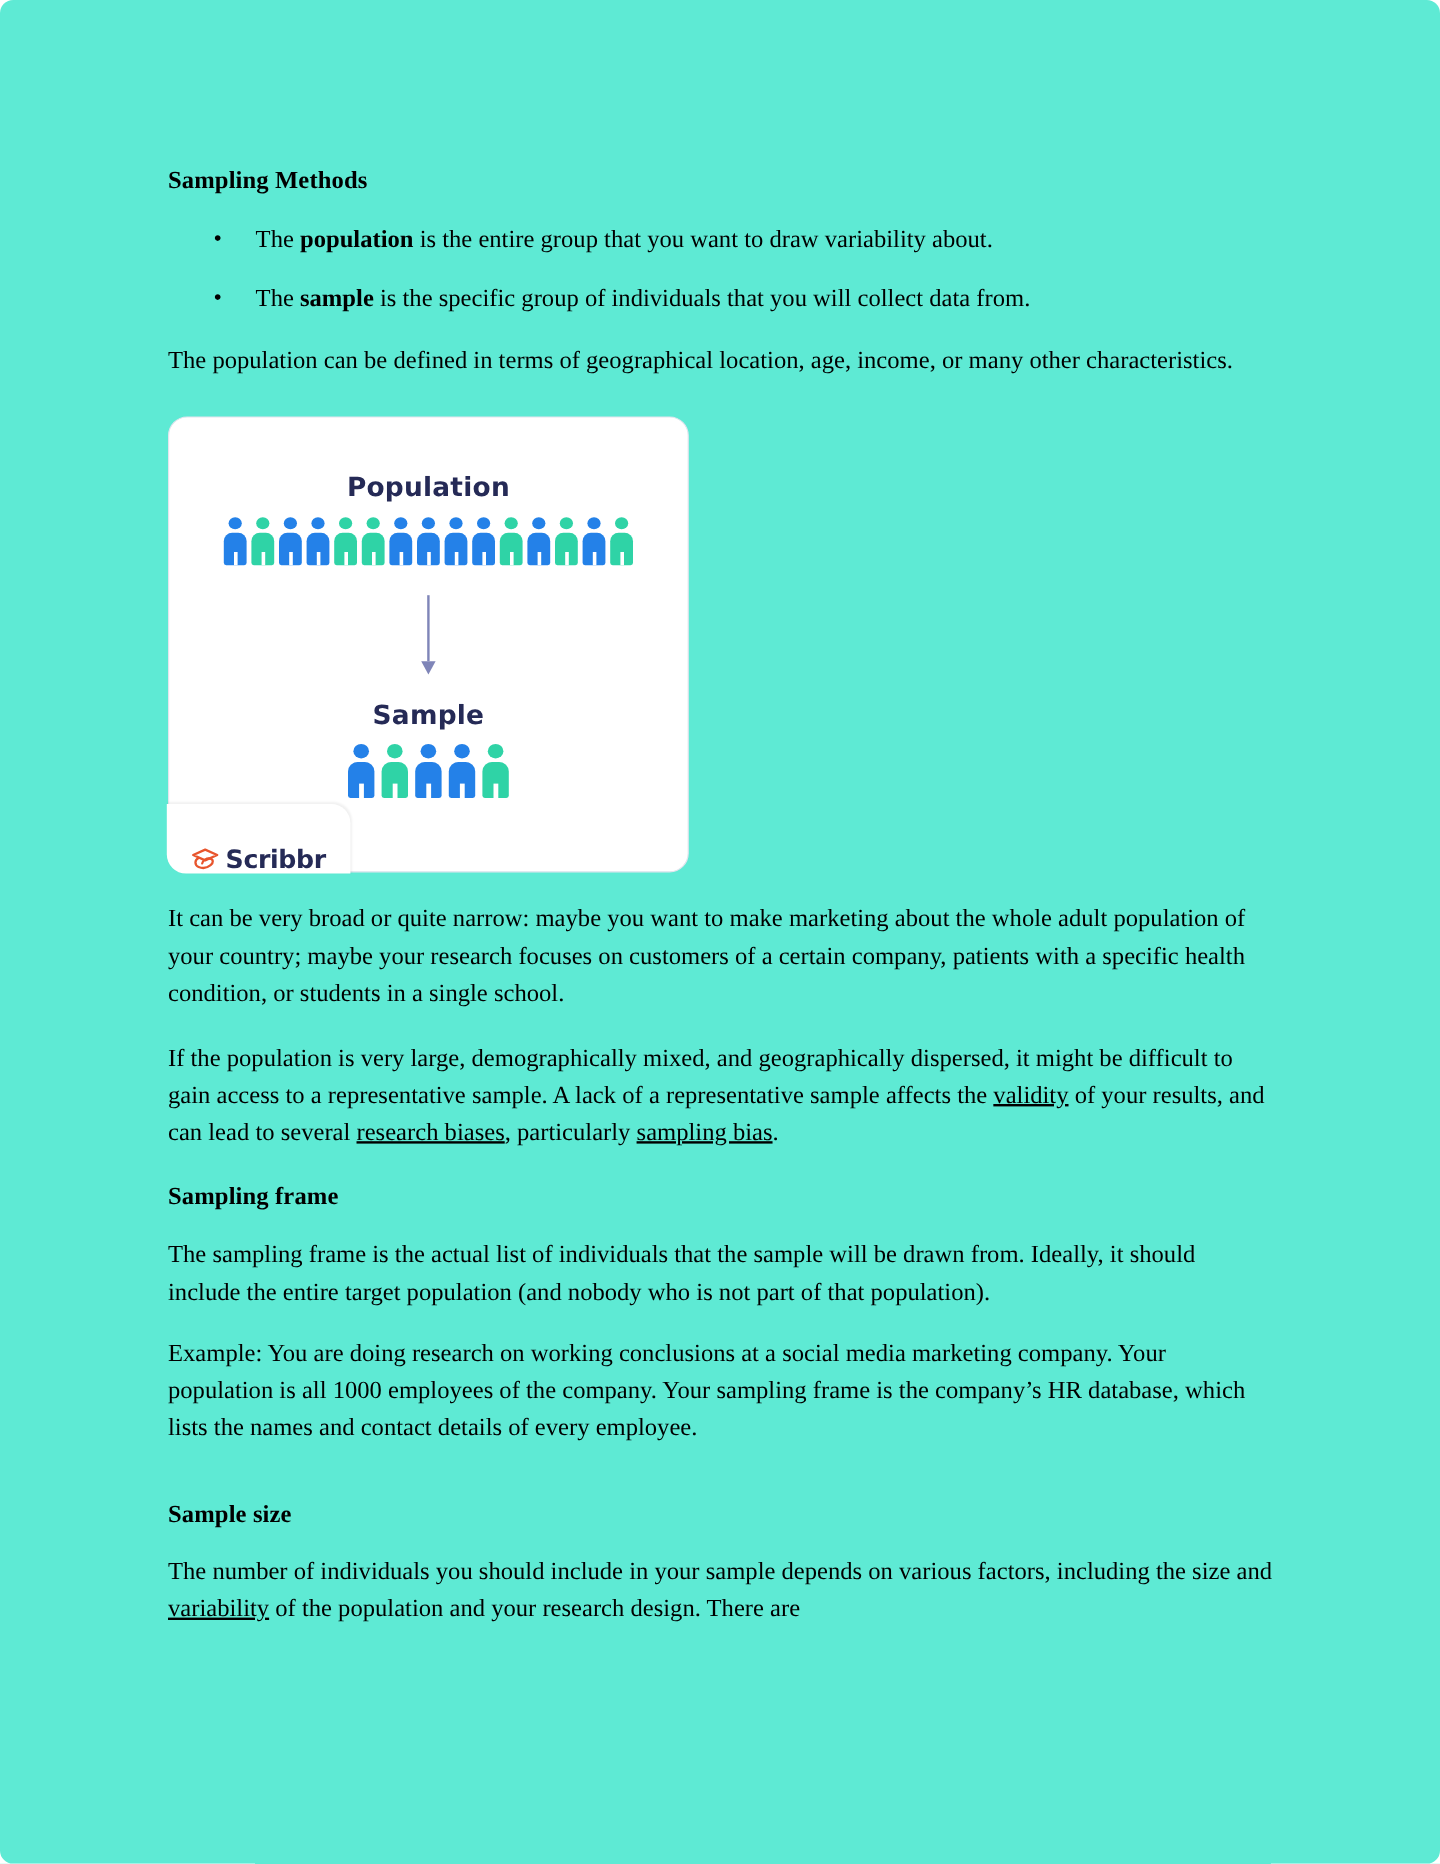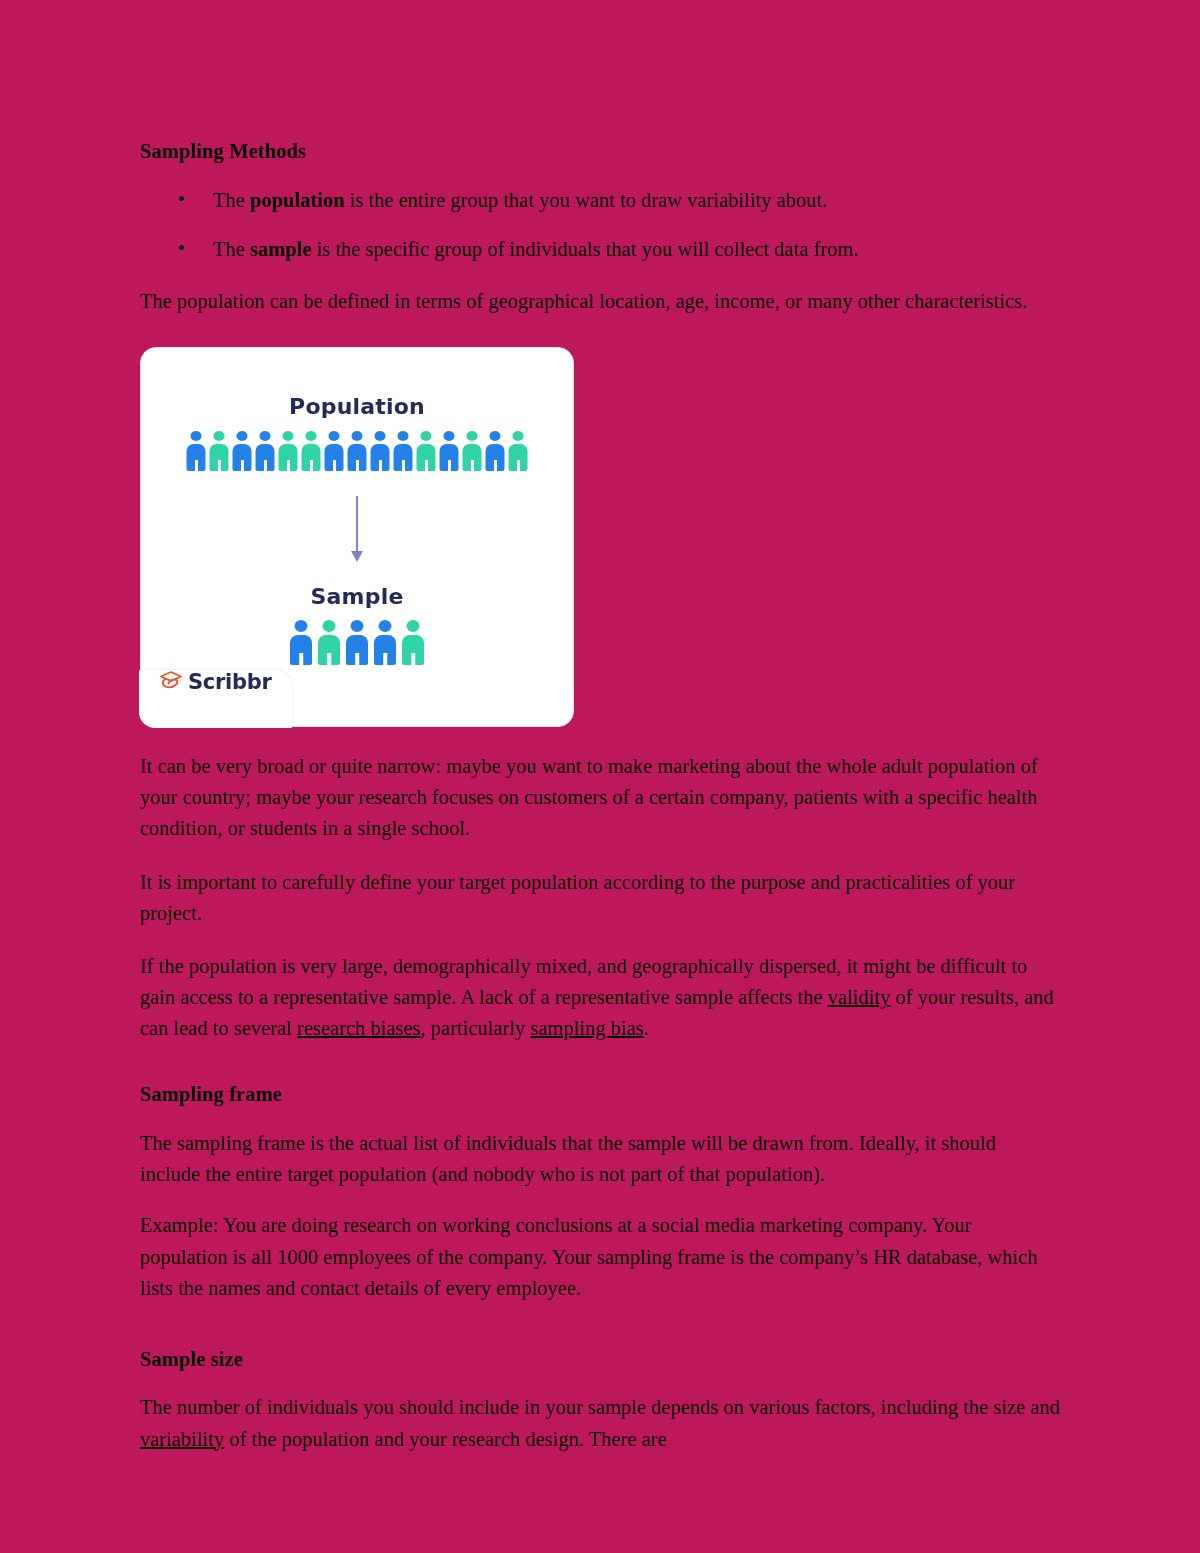--- a/index.html
+++ b/index.html
@@ -16,21 +16,22 @@
     color: #000000;
     overflow: hidden;
   }
 
   .page {
     position: absolute;
     left: 0;
     top: 0;
     width: 1200px;
     height: 1553px;
-    background: #be185d;
+    background: #5eead4;
+    border-radius: 11px;
   }
 
   .content {
     position: absolute;
     left: 140px;
     top: 138px;
     width: 925px;
   }
 
   h1.doc-heading,
@@ -214,21 +215,21 @@
   .logo-tab {
     position: absolute;
     left: -2px;
     bottom: -2px;
     width: 153px;
     height: 58px;
     background: #ffffff;
     border-bottom-left-radius: 16px;
     border-top-right-radius: 16px;
     display: flex;
-    align-items: flex-start;
+    align-items: flex-end;
     padding-left: 20px;
     box-sizing: border-box;
     box-shadow: 1px -1px 2px rgba(0,0,0,0.06);
   }
   .logo-mark {
     width: 24px;
     height: 22px;
     margin-right: 5px;
     flex: 0 0 auto;
   }
@@ -363,25 +364,24 @@
             <path d="M6.5 9 C3 10.5 3 15 6.5 16.5 C10 18 14 17 16.5 15 C19 13 19 10 16 9.5 C13 9 10 11 9.5 13.5" fill="none" stroke="#e8552d" stroke-width="1.9" stroke-linecap="round"></path>
           </svg>
           <span class="logo-text">Scribbr</span>
         </div>
 
       </div>
     </div>
 
     <p class="body-par">It can be very broad or quite narrow: maybe you want to make marketing about the whole adult population of your country; maybe your research focuses on customers of a certain company, patients with a specific health condition, or students in a single school.</p>
 
-    <p class="body-par">It is important to carefully define your target population according to the purpose and practicalities of your project.</p>
 
     <p class="body-par"><span>If the population is very large, demographically mixed, and geographically dispersed, it might be difficult to gain access to a representative sample. A lack of a representative sample affects the </span><a class="u-link" href="#" style="color:inherit;">validity</a><span> of your results, and can lead to several </span><a class="u-link" href="#" style="color:inherit;">research biases</a><span>, particularly </span><a class="u-link" href="#" style="color:inherit;">sampling bias</a><span>.</span></p>
 
-    <h2 class="sec-heading" style="margin-top:37px;">Sampling frame</h2>
+    <h2 class="sec-heading" style="margin-top:24px;">Sampling frame</h2>
 
     <p class="body-par tight">The sampling frame is the actual list of individuals that the sample will be drawn from. Ideally, it should include the entire target population (and nobody who is not part of that population).</p>
 
     <p class="body-par tight">Example: You are doing research on working conclusions at a social media marketing company. Your population is all 1000 employees of the company. Your sampling frame is the company’s HR database, which lists the names and contact details of every employee.</p>
 
     <h2 class="sec-heading" style="margin-top:42px;">Sample size</h2>
 
     <p class="body-par tight"><span>The number of individuals you should include in your sample depends on various factors, including the size and </span><a class="u-link" href="#" style="color:inherit;">variability</a><span> of the population and your research design. There are</span></p>
 
   </div>

